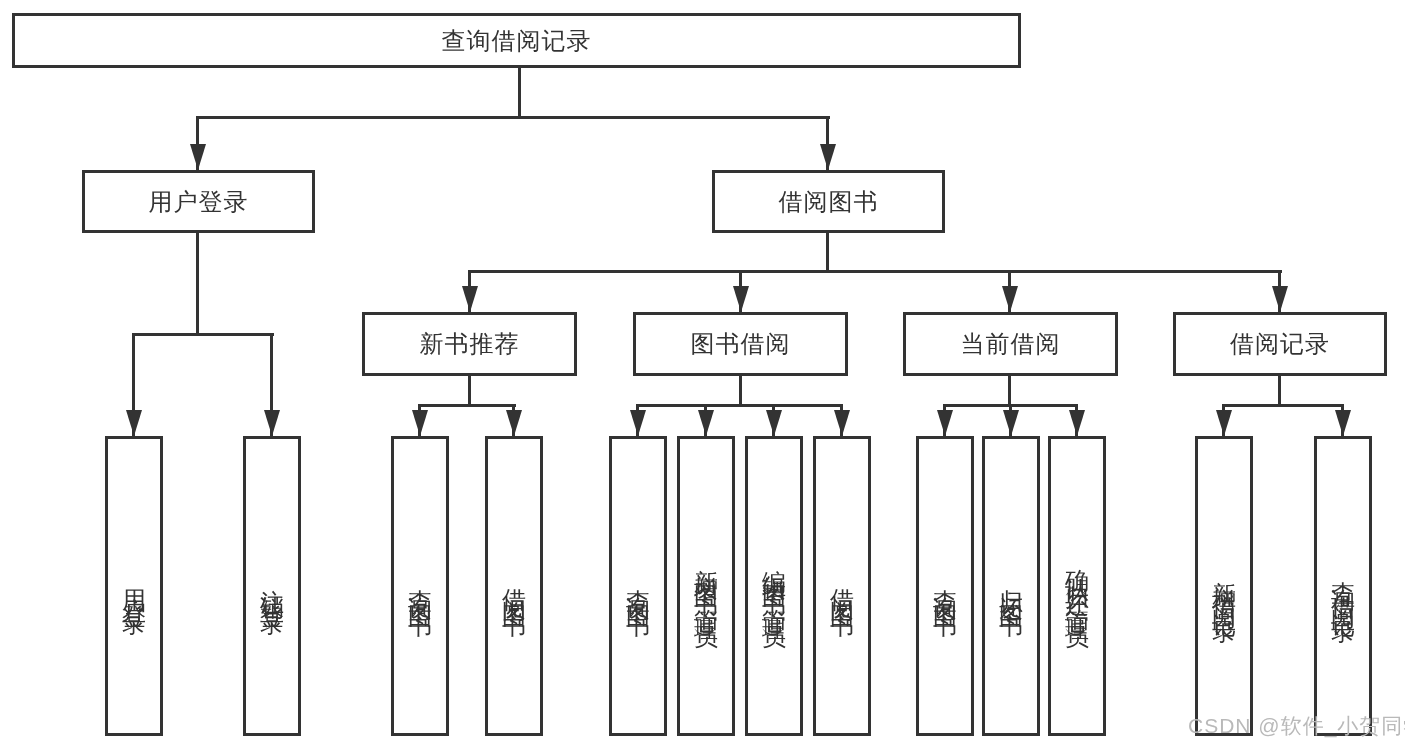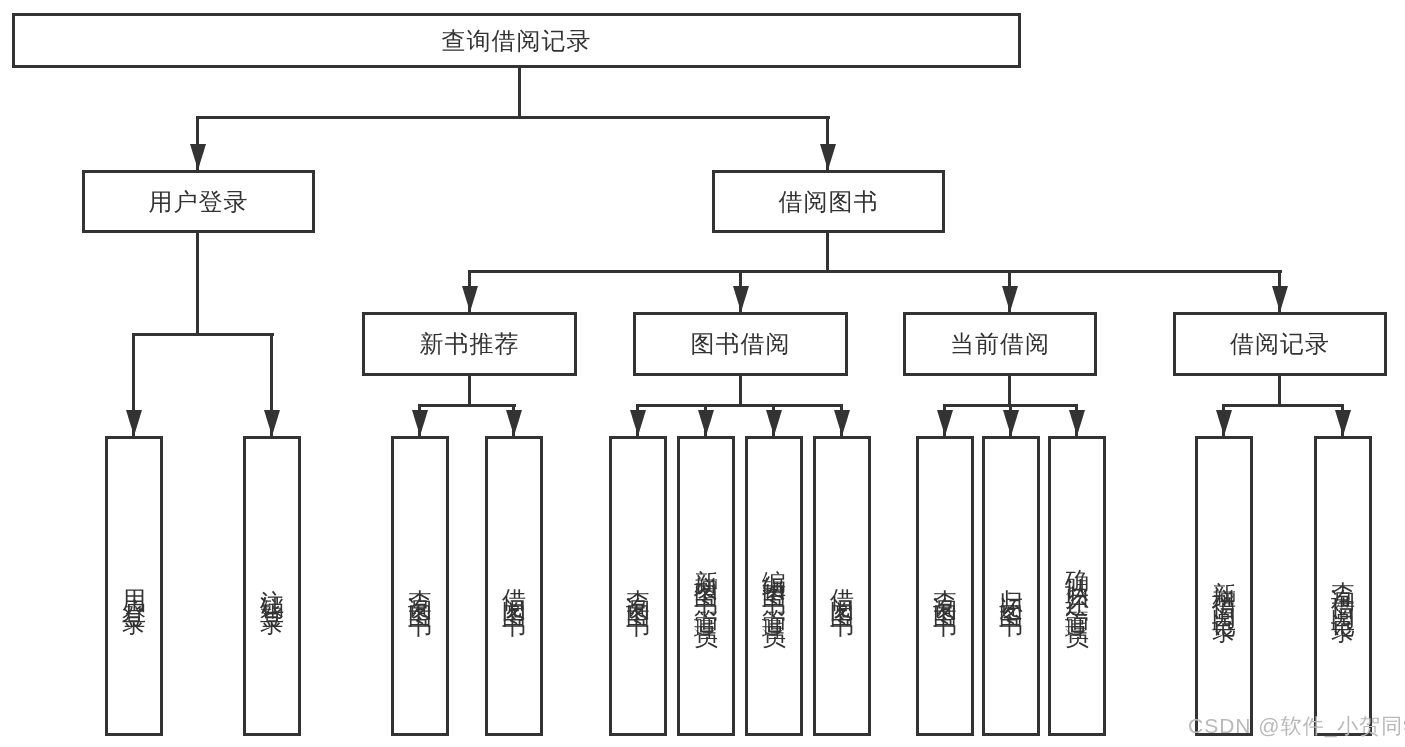--- a/index.html
+++ b/index.html
@@ -93,21 +93,21 @@
   <div class="arrowhead" style="left:462px;top:286px"></div>
   <div class="line v" style="left:739px;top:270px;height:42px"></div>
   <div class="arrowhead" style="left:733px;top:286px"></div>
   <div class="line v" style="left:1008px;top:270px;height:42px"></div>
   <div class="arrowhead" style="left:1002px;top:286px"></div>
   <div class="line v" style="left:1278px;top:270px;height:42px"></div>
   <div class="arrowhead" style="left:1272px;top:286px"></div>
 
   <div class="box" style="left:362px;top:312px;width:215px;height:64px">新书推荐</div>
   <div class="box" style="left:633px;top:312px;width:215px;height:64px">图书借阅</div>
-  <div class="box" style="left:903px;top:312px;width:194px;height:64px">当前借阅</div>
+  <div class="box" style="left:903px;top:312px;width:215px;height:64px">当前借阅</div>
   <div class="box" style="left:1173px;top:312px;width:214px;height:64px">借阅记录</div>
 
   <div class="line v" style="left:468px;top:376px;height:31px"></div>
   <div class="line h" style="left:418px;top:404px;width:98px"></div>
   <div class="line v" style="left:418px;top:404px;height:32px"></div>
   <div class="arrowhead" style="left:412px;top:410px"></div>
   <div class="line v" style="left:512px;top:404px;height:32px"></div>
   <div class="arrowhead" style="left:506px;top:410px"></div>
 
   <div class="line v" style="left:739px;top:376px;height:31px"></div>

